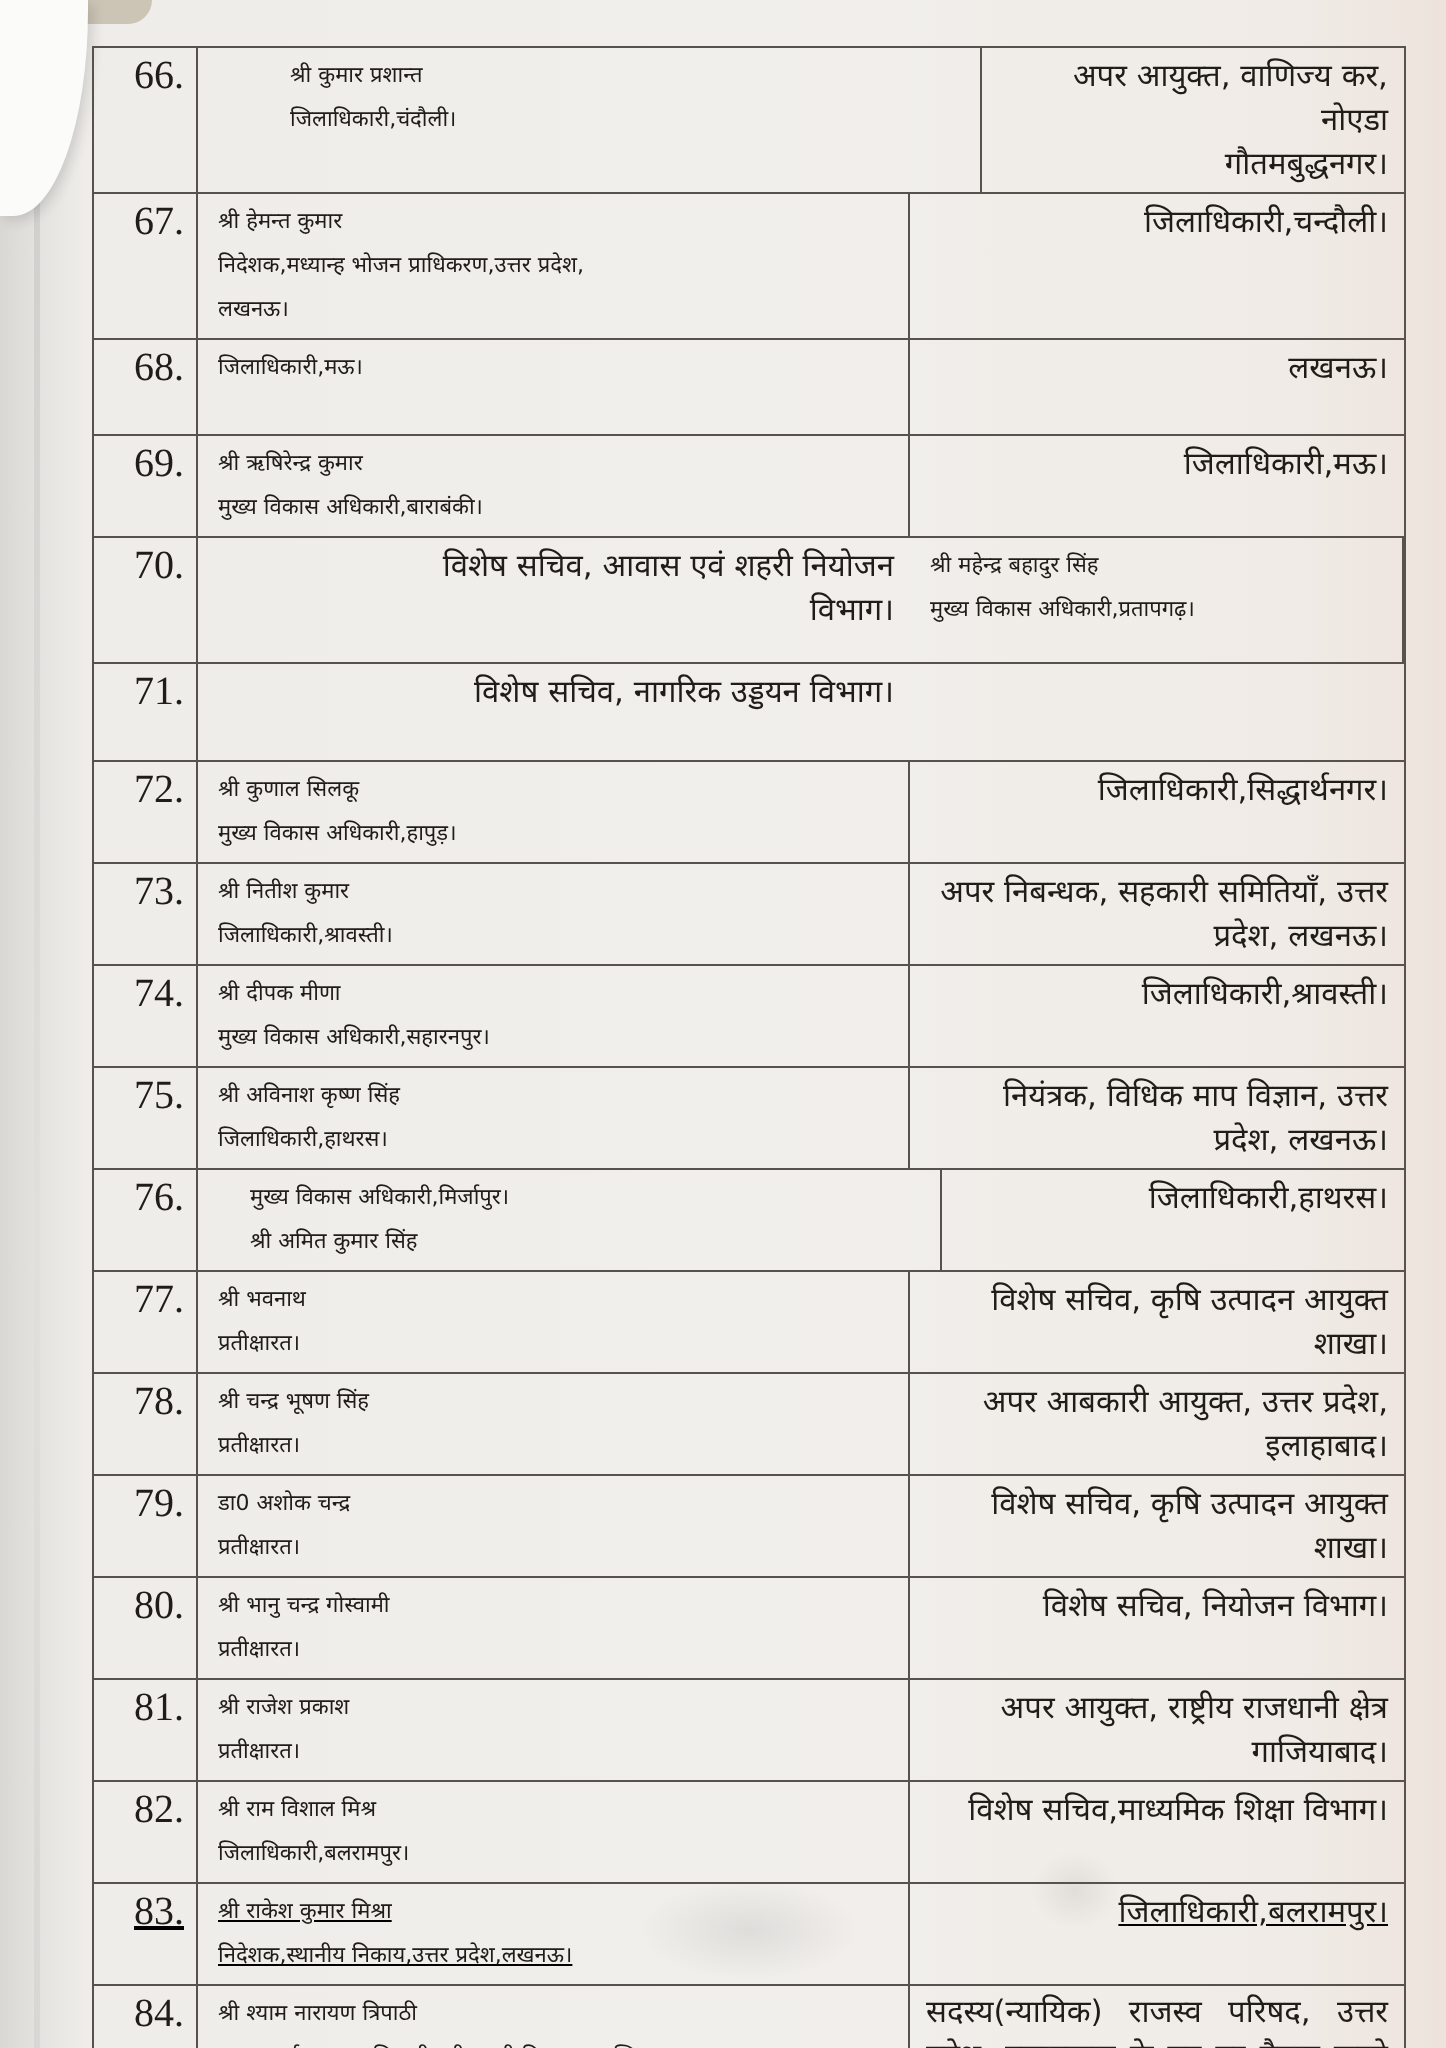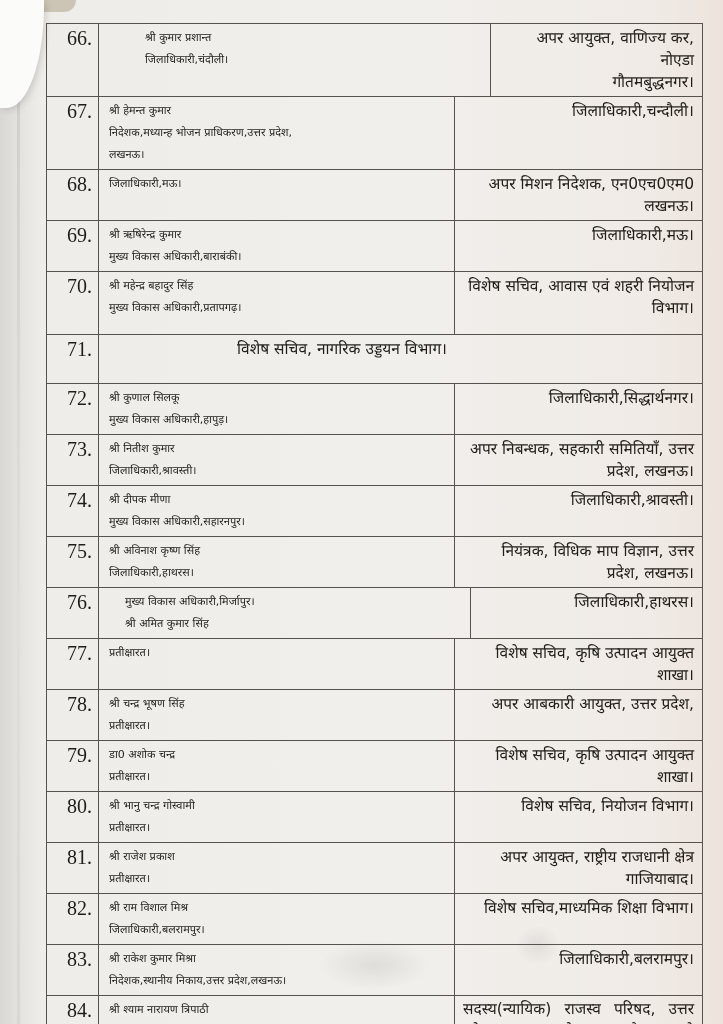--- a/index.html
+++ b/index.html
@@ -100,44 +100,43 @@
     <div class="cell right">
           <div class="line">जिलाधिकारी,चन्दौली।</div>
         </div>
   </div>
       <div class="row" style="min-height: 48px;">
     <div class="cell num">68.</div>
     <div class="cell left">
           <div class="line">जिलाधिकारी,मऊ।</div>
         </div>
     <div class="cell right">
-          <div class="line">अपर मिशन निदेशक, एन0एच0एम0</div>
           <div class="line">लखनऊ।</div>
         </div>
   </div>
       <div class="row" style="min-height: 45px;">
     <div class="cell num">69.</div>
     <div class="cell left">
           <div class="line">श्री ऋषिरेन्द्र कुमार</div>
           <div class="line">मुख्य विकास अधिकारी,बाराबंकी।</div>
         </div>
     <div class="cell right">
           <div class="line">जिलाधिकारी,मऊ।</div>
         </div>
   </div>
       <div class="row" style="min-height: 63px;">
     <div class="cell num">70.</div>
+    <div class="cell right">
+          <div class="line">विशेष सचिव, आवास एवं शहरी नियोजन</div>
+          <div class="line">विभाग।</div>
+        </div>
     <div class="cell left">
           <div class="line">श्री महेन्द्र बहादुर सिंह</div>
           <div class="line">मुख्य विकास अधिकारी,प्रतापगढ़।</div>
         </div>
-    <div class="cell right">
-          <div class="line">विशेष सचिव, आवास एवं शहरी नियोजन</div>
-          <div class="line">विभाग।</div>
-        </div>
   </div>
       <div class="row" style="min-height: 49px;">
     <div class="cell num">71.</div>
     <div class="cell right">
           <div class="line">विशेष सचिव, नागरिक उड्डयन विभाग।</div>
         </div>
   </div>
       <div class="row" style="min-height: 45px;">
     <div class="cell num">72.</div>
     <div class="cell left">
@@ -186,35 +185,37 @@
           <div class="line">मुख्य विकास अधिकारी,मिर्जापुर।</div>
           <div class="line">श्री अमित कुमार सिंह</div>
         </div>
     <div class="cell right">
           <div class="line">जिलाधिकारी,हाथरस।</div>
         </div>
   </div>
       <div class="row" style="min-height: 47px;">
     <div class="cell num">77.</div>
     <div class="cell left">
+          <div class="line">श्री भवनाथ</div>
           <div class="line">प्रतीक्षारत।</div>
         </div>
     <div class="cell right">
           <div class="line">विशेष सचिव, कृषि उत्पादन आयुक्त</div>
           <div class="line">शाखा।</div>
         </div>
   </div>
       <div class="row" style="min-height: 46px;">
     <div class="cell num">78.</div>
     <div class="cell left">
           <div class="line">श्री चन्द्र भूषण सिंह</div>
           <div class="line">प्रतीक्षारत।</div>
         </div>
     <div class="cell right">
           <div class="line">अपर आबकारी आयुक्त, उत्तर प्रदेश,</div>
+          <div class="line">इलाहाबाद।</div>
         </div>
   </div>
       <div class="row" style="min-height: 46px;">
     <div class="cell num">79.</div>
     <div class="cell left">
           <div class="line">डा0 अशोक चन्द्र</div>
           <div class="line">प्रतीक्षारत।</div>
         </div>
     <div class="cell right">
           <div class="line">विशेष सचिव, कृषि उत्पादन आयुक्त</div>
@@ -245,21 +246,21 @@
       <div class="row" style="min-height: 46px;">
     <div class="cell num">82.</div>
     <div class="cell left">
           <div class="line">श्री राम विशाल मिश्र</div>
           <div class="line">जिलाधिकारी,बलरामपुर।</div>
         </div>
     <div class="cell right">
           <div class="line">विशेष सचिव,माध्यमिक शिक्षा विभाग।</div>
         </div>
   </div>
-      <div class="row" style="min-height: 46px;">
+      <div class="row" style="min-height: 46px; text-decoration: underline;">
     <div class="cell num">83.</div>
     <div class="cell left">
           <div class="line">श्री राकेश कुमार मिश्रा</div>
           <div class="line">निदेशक,स्थानीय निकाय,उत्तर प्रदेश,लखनऊ।</div>
         </div>
     <div class="cell right">
           <div class="line">जिलाधिकारी,बलरामपुर।</div>
         </div>
   </div>
       <div class="row" style="min-height: 106px;">

